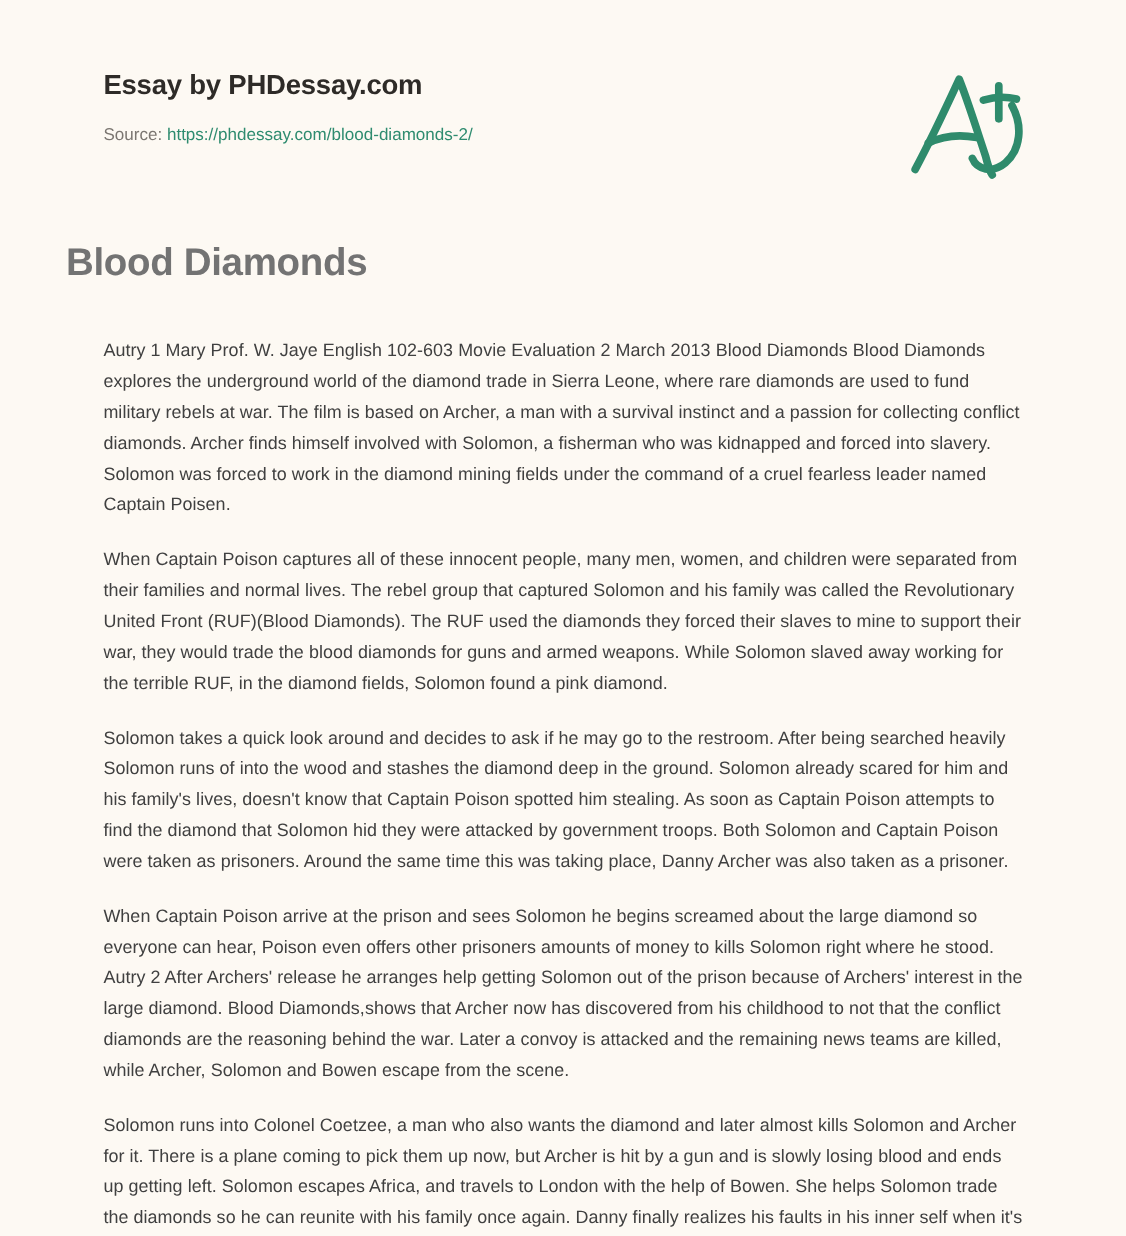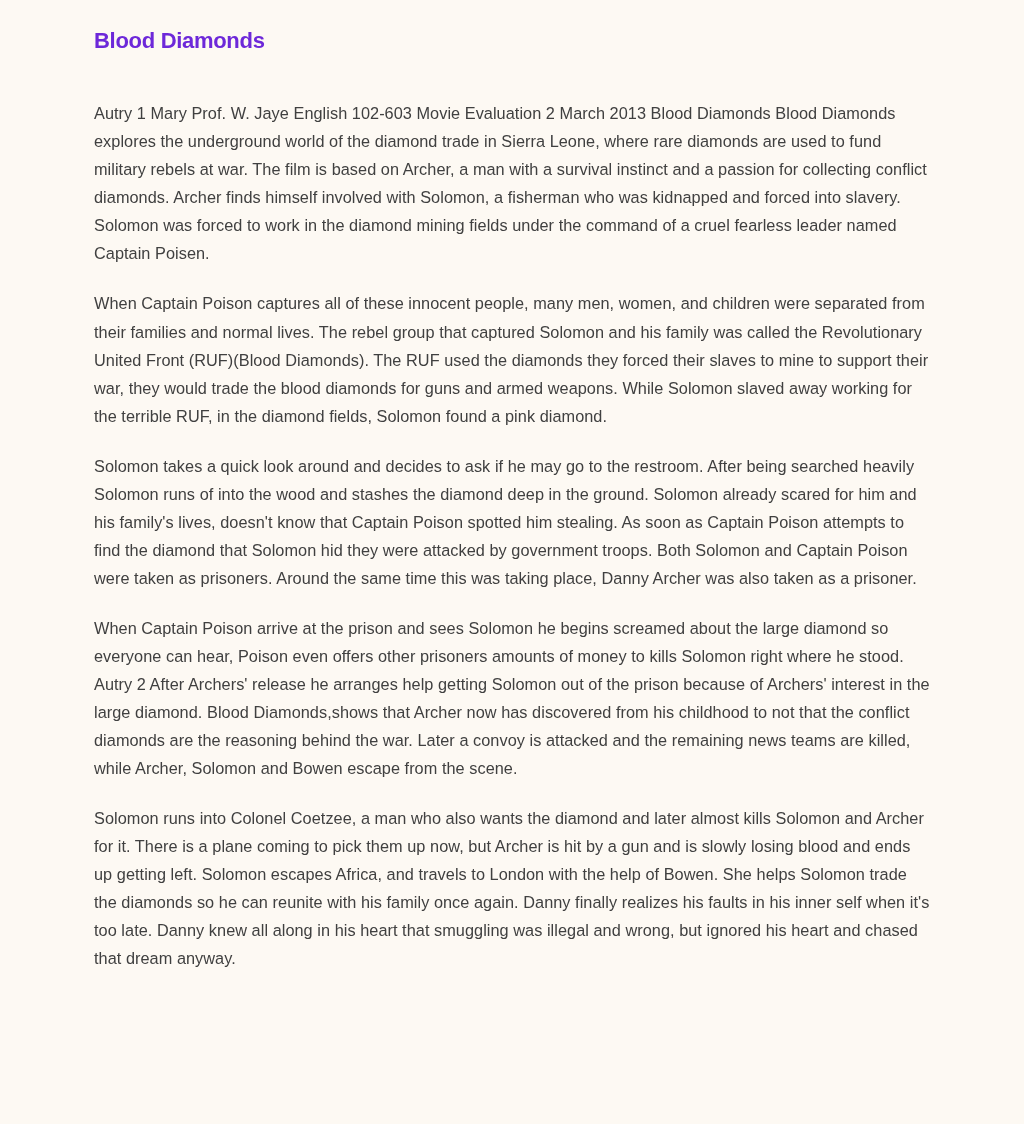--- a/index.html
+++ b/index.html
@@ -61,24 +61,24 @@
     top: 58px;
     right: 82px;
     width: 120px;
     height: 110px;
   }
   .logo svg { display: block; width: 120px; height: 110px; }
 
   
   .doc-title {
     margin: 0;
-    padding: 0 94px;
-    font-size: 22px;
+    padding: 0 60px;
+    font-size: 35px;
     font-weight: bold;
-    color: #6d28d9;
+    color: #737373;
     letter-spacing: -0.3px;
     line-height: 1.2;
     position: relative;
     top: 28px;
   }
 
   
   .article {
     padding: 0 94px;
     margin-top: 73px;
@@ -94,20 +94,43 @@
   }
   .article p:last-child {
     margin-bottom: 0;
   }
 </style>
 </head>
 <body>
 
 <div class="page">
 
+  <div class="header">
+    <div class="brand-line">Essay by PHDessay.com</div>
+
+    <div class="source-line">
+      <span class="source-label">Source:</span>
+      <a class="source-url" href="#">https://phdessay.com/blood-diamonds-2/</a>
+    </div>
+
+    <div class="logo">
+      <svg viewBox="0 0 120 110" xmlns="http://www.w3.org/2000/svg" fill="none" stroke="#2f8b6c" stroke-width="7" stroke-linecap="round" stroke-linejoin="round">
+
+        <path d="M10 96 C 24 70, 38 40, 50 14 C 58 34, 66 60, 74 84 C 76 92, 78 98, 80 101"></path>
+
+        <path d="M22 72 C 34 66, 50 64, 66 67"></path>
+
+        <path d="M86 20 L86 50"></path>
+
+        <path d="M72 33 C 82 30, 94 30, 102 32"></path>
+
+        <path d="M98 38 C 108 56, 106 78, 92 90 C 80 100, 66 96, 62 86"></path>
+      </svg>
+    </div>
+  </div>
 
   <h1 class="doc-title">Blood Diamonds</h1>
 
   <div class="article">
     <p>Autry 1 Mary Prof. W. Jaye English 102-603 Movie Evaluation 2 March 2013 Blood Diamonds Blood Diamonds explores the underground world of the diamond trade in Sierra Leone, where rare diamonds are used to fund military rebels at war. The film is based on Archer, a man with a survival instinct and a passion for collecting conflict diamonds. Archer finds himself involved with Solomon, a fisherman who was kidnapped and forced into slavery. Solomon was forced to work in the diamond mining fields under the command of a cruel fearless leader named Captain Poisen.</p>
     <p>When Captain Poison captures all of these innocent people, many men, women, and children were separated from their families and normal lives. The rebel group that captured Solomon and his family was called the Revolutionary United Front (RUF)(Blood Diamonds). The RUF used the diamonds they forced their slaves to mine to support their war, they would trade the blood diamonds for guns and armed weapons. While Solomon slaved away working for the terrible RUF, in the diamond fields, Solomon found a pink diamond.</p>
     <p>Solomon takes a quick look around and decides to ask if he may go to the restroom. After being searched heavily Solomon runs of into the wood and stashes the diamond deep in the ground. Solomon already scared for him and his family's lives, doesn't know that Captain Poison spotted him stealing. As soon as Captain Poison attempts to find the diamond that Solomon hid they were attacked by government troops. Both Solomon and Captain Poison were taken as prisoners. Around the same time this was taking place, Danny Archer was also taken as a prisoner.</p>
     <p>When Captain Poison arrive at the prison and sees Solomon he begins screamed about the large diamond so everyone can hear, Poison even offers other prisoners amounts of money to kills Solomon right where he stood. Autry 2 After Archers' release he arranges help getting Solomon out of the prison because of Archers' interest in the large diamond. Blood Diamonds,shows that Archer now has discovered from his childhood to not that the conflict diamonds are the reasoning behind the war. Later a convoy is attacked and the remaining news teams are killed, while Archer, Solomon and Bowen escape from the scene.</p>
     <p>Solomon runs into Colonel Coetzee, a man who also wants the diamond and later almost kills Solomon and Archer for it. There is a plane coming to pick them up now, but Archer is hit by a gun and is slowly losing blood and ends up getting left. Solomon escapes Africa, and travels to London with the help of Bowen. She helps Solomon trade the diamonds so he can reunite with his family once again. Danny finally realizes his faults in his inner self when it's too late. Danny knew all along in his heart that smuggling was illegal and wrong, but ignored his heart and chased that dream anyway.</p>
 

